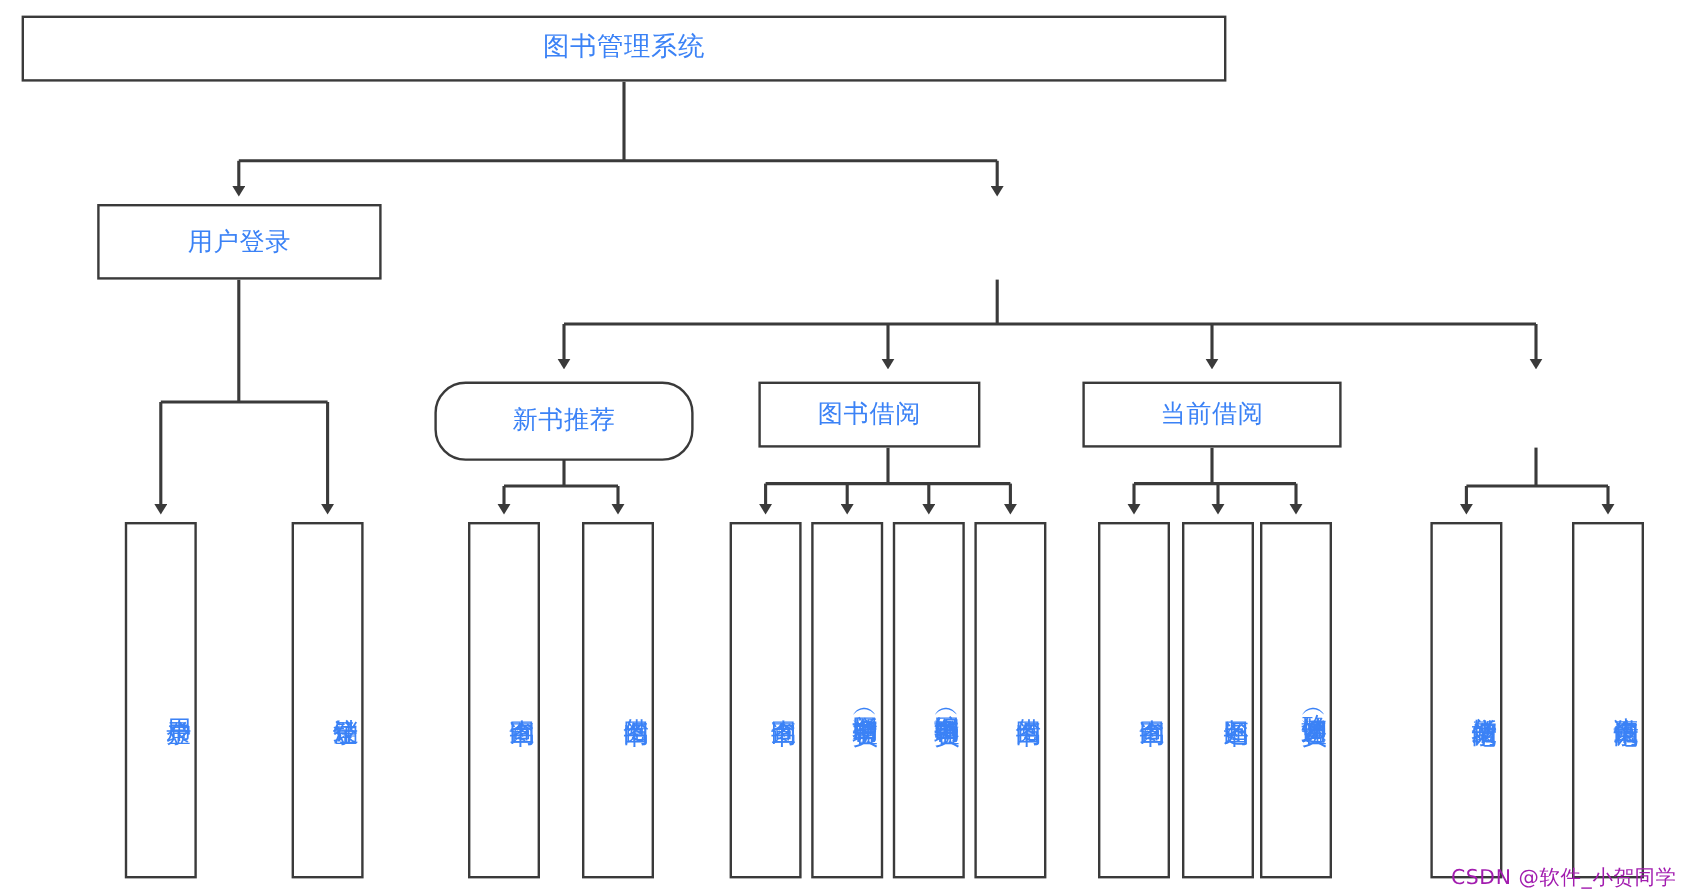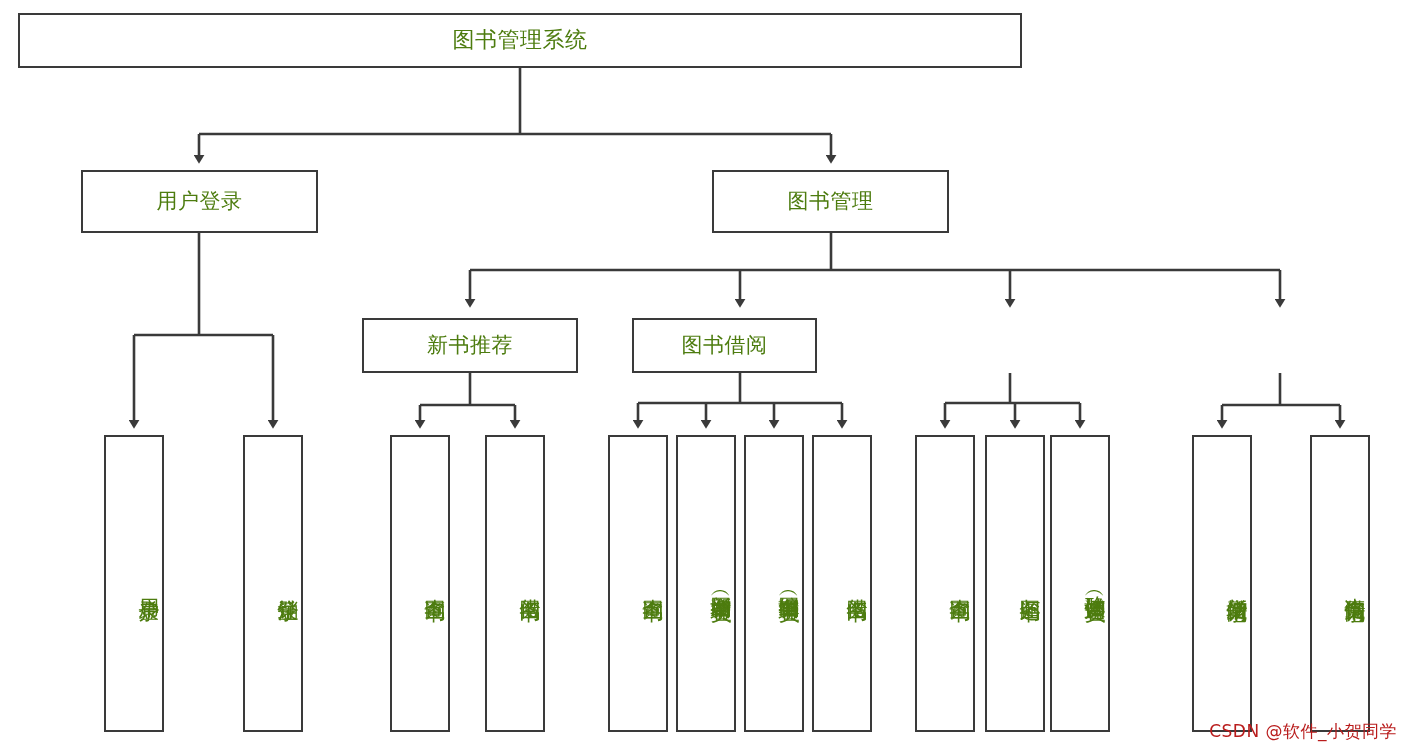--- a/index.html
+++ b/index.html
@@ -27,21 +27,21 @@
     pointer-events: none;
   }
   .node {
     position: absolute;
     box-sizing: border-box;
     background: #ffffff;
     border: 2px solid #3a3a3a;
     display: flex;
     align-items: center;
     justify-content: center;
-    color: #4d7c0f;
+    color: #3b82f6;
   }
   .node-h {
     font-size: 21px;
     letter-spacing: 0.5px;
     line-height: 1.2;
     white-space: nowrap;
   }
   .node-root {
     font-size: 22px;
   }
@@ -58,21 +58,21 @@
     text-align: center;
   }
   .node-v.tall {
     align-items: flex-start;
   }
   .watermark {
     position: absolute;
     right: 8px;
     bottom: 4px;
     font-size: 17px;
-    color: #b91c1c;
+    color: #a21caf;
     white-space: nowrap;
     letter-spacing: 0.5px;
   }
 </style>
 </head>
 <body>
 
 <div id="diagram-root">
 
   <svg id="edge-layer" viewBox="0 0 1405 747" xmlns="http://www.w3.org/2000/svg">
@@ -121,24 +121,24 @@
       <path d="M1280,373 L1280,405"></path>
       <path d="M1222,405 L1340,405"></path>
       <path d="M1222,405 L1222,421" marker-end="url(#arrow)"></path>
       <path d="M1340,405 L1340,421" marker-end="url(#arrow)"></path>
     </g>
   </svg>
 
   <div class="node node-h node-root" style="left:18px; top:13px; width:1004px; height:55px;">图书管理系统</div>
 
   <div class="node node-h" style="left:81px; top:170px; width:237px; height:63px;">用户登录</div>
-  <div class="node node-h" style="left:712px; top:170px; width:237px; height:63px;">图书管理</div>
 
-  <div class="node node-h" style="left:362px; top:318px; width:216px; height:55px;">新书推荐</div>
+  <div class="node node-h" style="left:362px; top:318px; width:216px; height:66px;border-radius:26px;">新书推荐</div>
   <div class="node node-h" style="left:632px; top:318px; width:185px; height:55px;">图书借阅</div>
+  <div class="node node-h" style="left:902px; top:318px; width:216px; height:55px;">当前借阅</div>
 
   <div class="node node-v" style="left:104px; top:435px; width:60px; height:297px;">用户登录</div>
   <div class="node node-v" style="left:243px; top:435px; width:60px; height:297px;">注销登录</div>
 
   <div class="node node-v" style="left:390px; top:435px; width:60px; height:297px;">查询图书</div>
   <div class="node node-v" style="left:485px; top:435px; width:60px; height:297px;">借阅图书</div>
 
   <div class="node node-v" style="left:608px; top:435px; width:60px; height:297px;">查询图书</div>
   <div class="node node-v tall" style="left:676px; top:435px; width:60px; height:297px;">新增图书（管理员）</div>
   <div class="node node-v tall" style="left:744px; top:435px; width:60px; height:297px;">编辑图书（管理员）</div>

